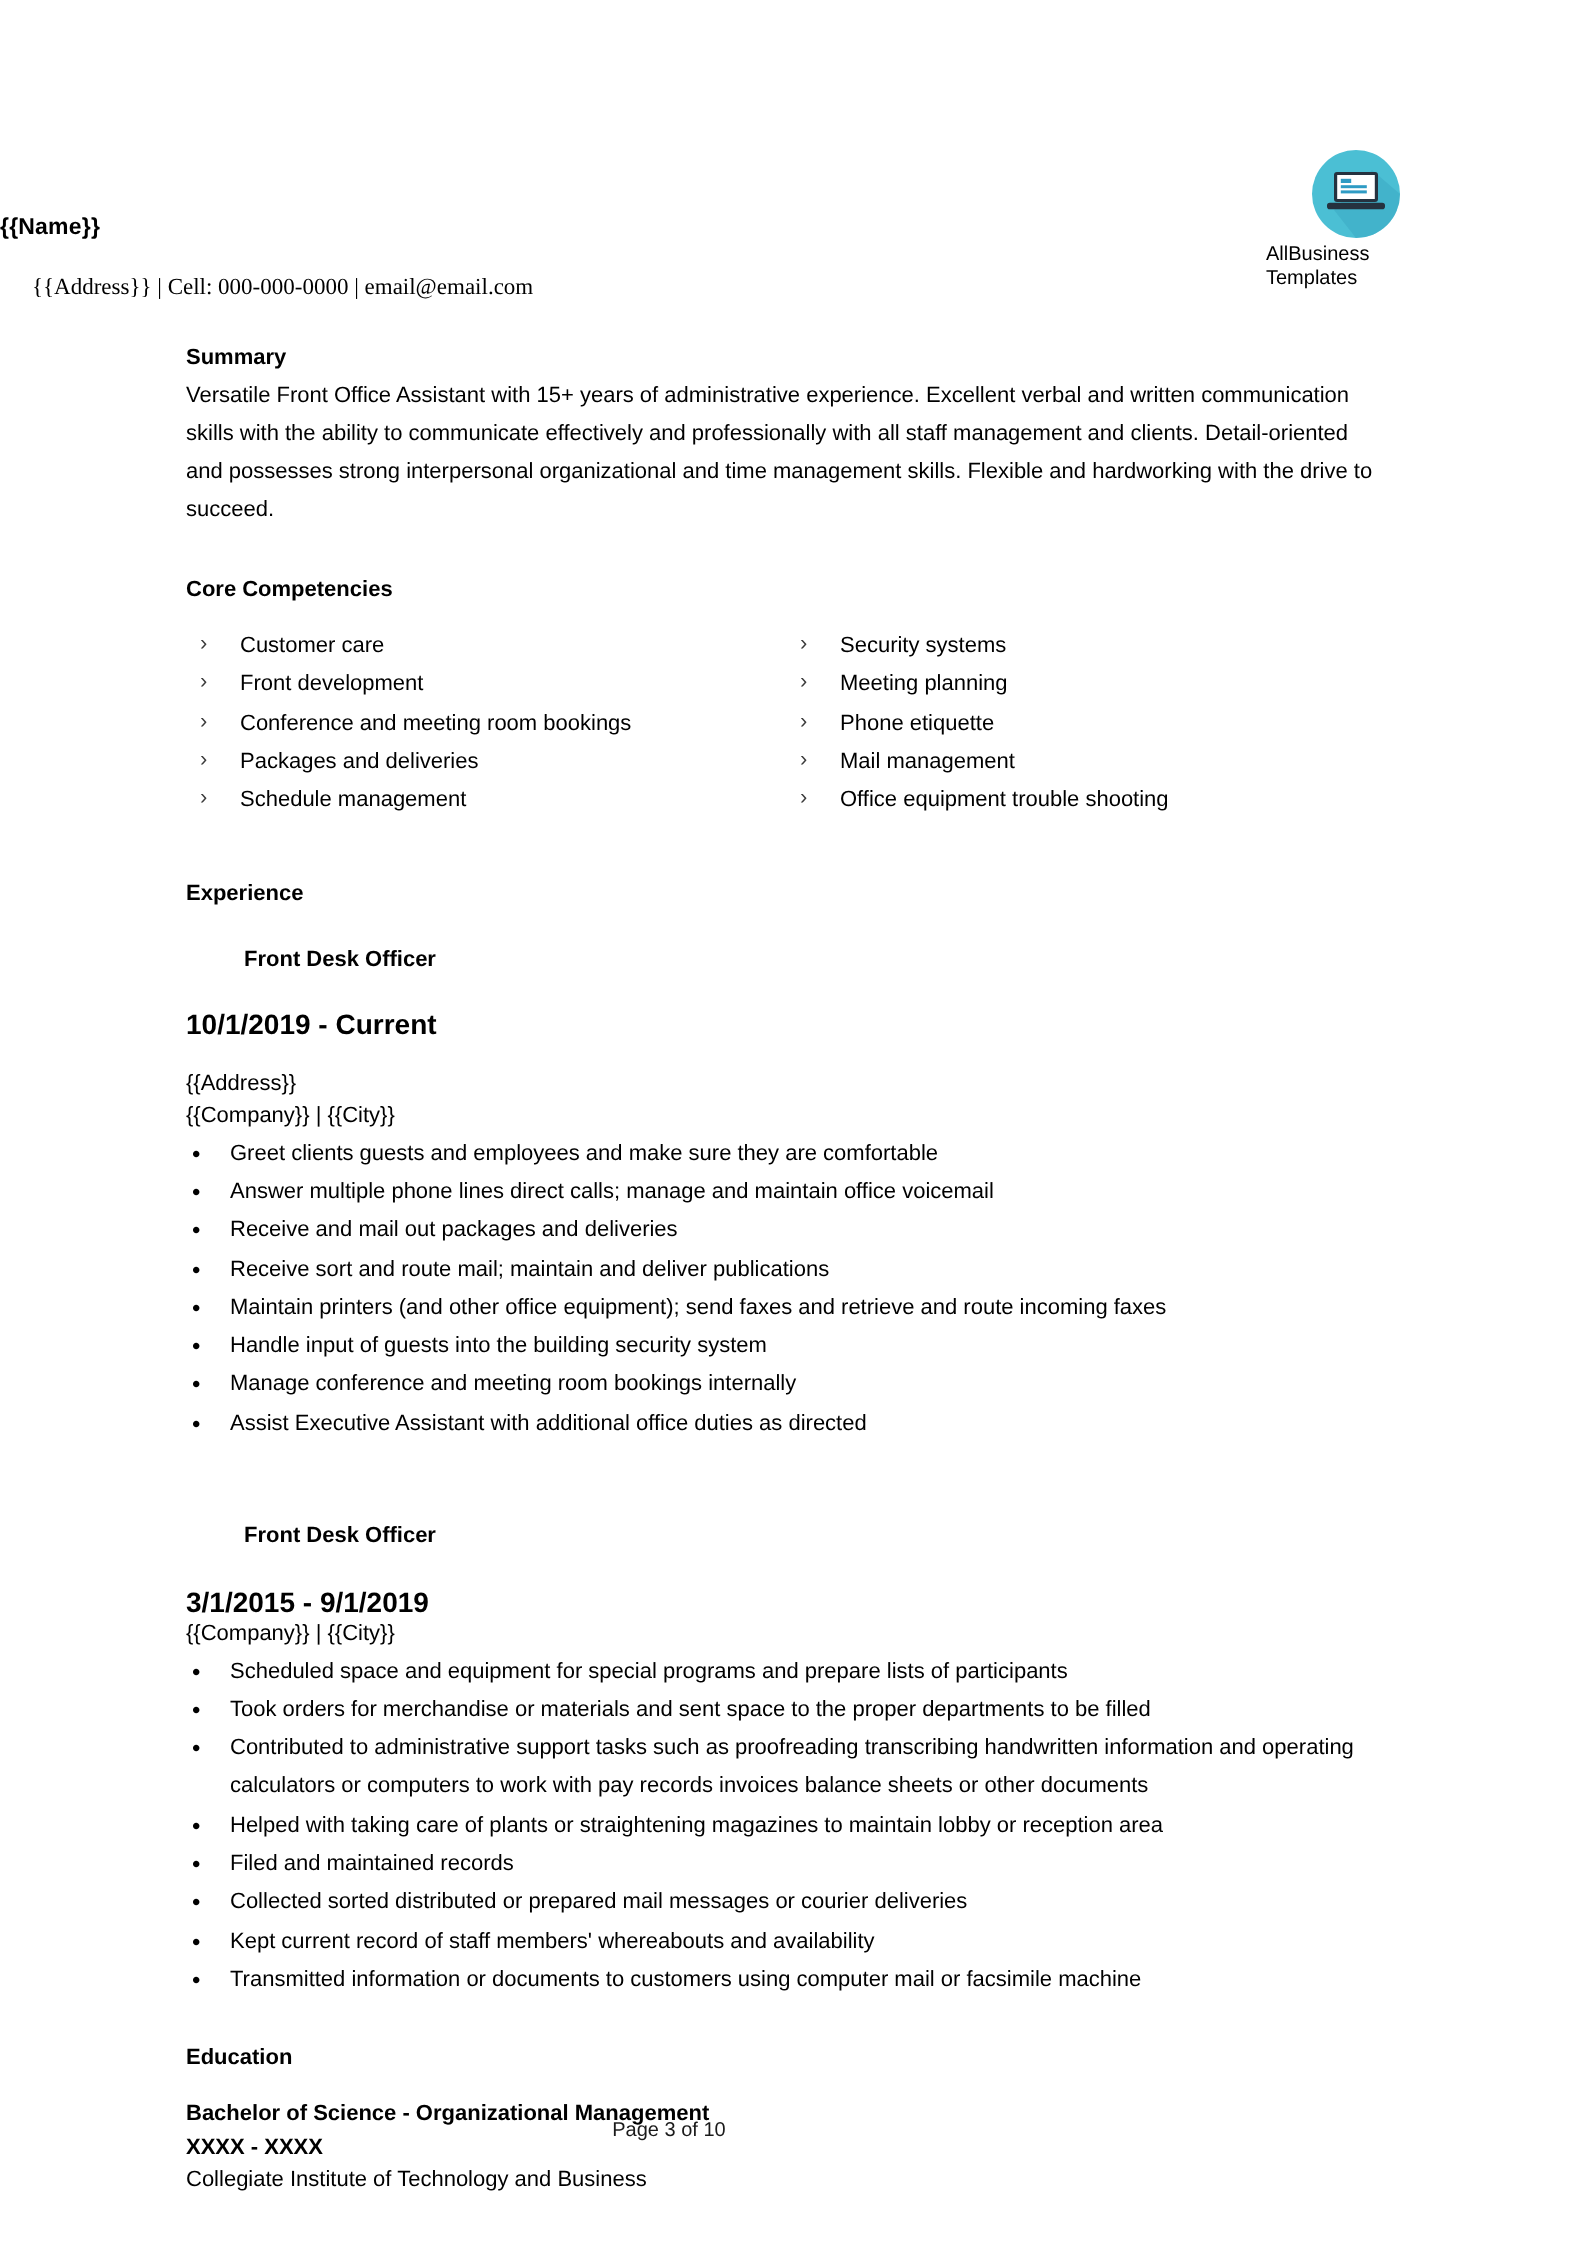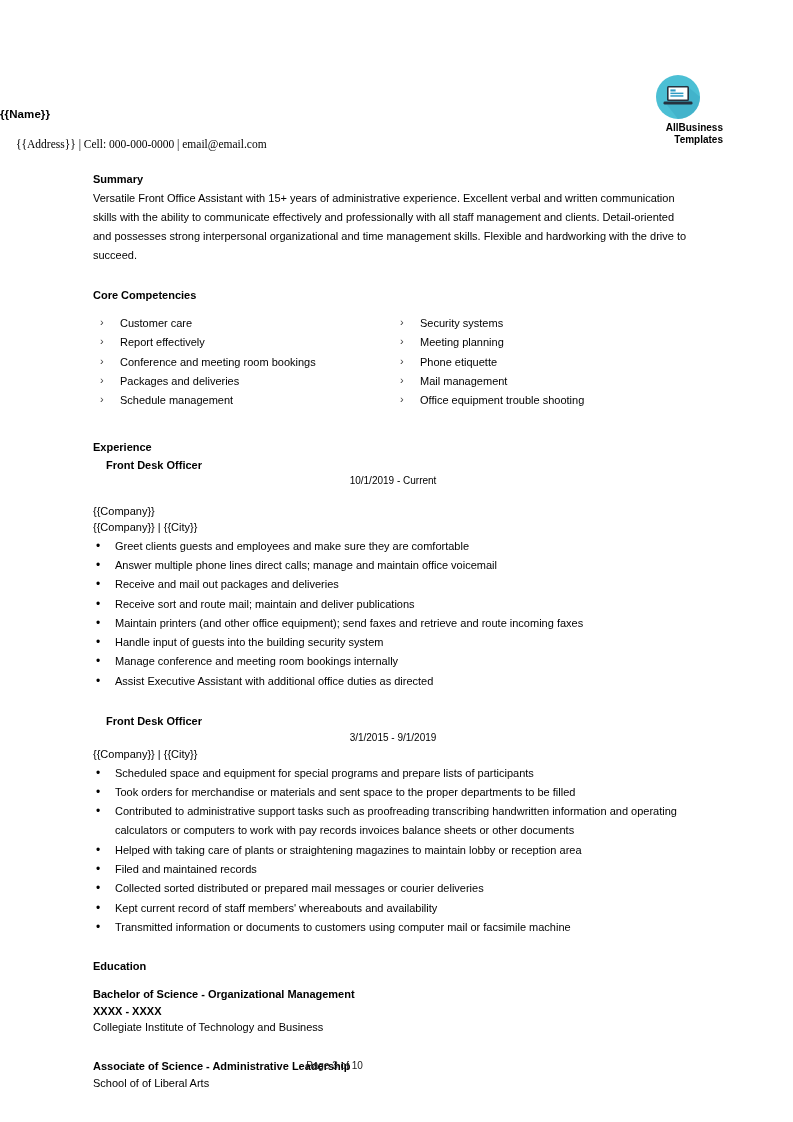--- a/index.html
+++ b/index.html
@@ -19,22 +19,21 @@
     overflow: hidden;
     box-sizing: border-box;
   }
 
   
   .logo-block {
     position: absolute;
     top: 74px;
     left: 633px;
     width: 90px;
-    text-align: right;
-    font-weight: bold;
+    text-align: left;
   }
   .logo-mark {
     position: relative;
     width: 46px;
     height: 46px;
     margin: 0 auto;
   }
   .logo-mark svg { display: block; }
   .logo-caption {
     margin-top: 2px;
@@ -114,29 +113,28 @@
     font-size: 11px;
     line-height: 19.2px;
     color: #3b3b3b;
   }
 
   
   .job-title {
     font-size: 11px;
     font-weight: bold;
     line-height: 16.5px;
-    margin: 0;
+    margin: 16px;
     padding-left: 13px;
   }
   .job-dates {
-    font-size: 10px;
-    font-weight: normal;
+    font-size: 14px;
+    font-weight: bold;
     line-height: 16.5px;
     margin: 0;
-    text-align: center;
   }
   .job-company {
     font-size: 11px;
     font-weight: normal;
     line-height: 16.5px;
     margin: 0;
   }
 
   ul.duties {
     list-style: none;
@@ -224,21 +222,21 @@
       <p class="para">Versatile Front Office Assistant with 15+ years of administrative experience. Excellent verbal and written communication skills with the ability to communicate effectively and professionally with all staff management and clients. Detail-oriented and possesses strong interpersonal organizational and time management skills. Flexible and hardworking with the drive to succeed.</p>
     </div>
 
     <div class="spacer-md"></div>
 
     <div>
       <div class="sec-head">Core Competencies</div>
       <div class="comp-grid">
         <div class="comp-col">
           <div class="comp-item"><span class="tick">›</span><span>Customer care</span></div>
-          <div class="comp-item"><span class="tick">›</span><span>Report effectively</span></div>
+          <div class="comp-item"><span class="tick">›</span><span>Front development</span></div>
           <div class="comp-item"><span class="tick">›</span><span>Conference and meeting room bookings</span></div>
           <div class="comp-item"><span class="tick">›</span><span>Packages and deliveries</span></div>
           <div class="comp-item"><span class="tick">›</span><span>Schedule management</span></div>
         </div>
         <div class="comp-col">
           <div class="comp-item"><span class="tick">›</span><span>Security systems</span></div>
           <div class="comp-item"><span class="tick">›</span><span>Meeting planning</span></div>
           <div class="comp-item"><span class="tick">›</span><span>Phone etiquette</span></div>
           <div class="comp-item"><span class="tick">›</span><span>Mail management</span></div>
           <div class="comp-item"><span class="tick">›</span><span>Office equipment trouble shooting</span></div>
@@ -248,21 +246,21 @@
 
     <div class="spacer-lg"></div>
 
     <div>
       <div class="sec-head">Experience</div>
 
       <div>
         <div class="job-title">Front Desk Officer</div>
         <div class="job-dates">10/1/2019 - Current</div>
         <div class="spacer-sm"></div>
-        <div class="job-company">{{Company}}</div>
+        <div class="job-company">{{Address}}</div>
         <div class="job-company">{{Company}}  | {{City}}</div>
         <ul class="duties">
           <li><span class="dot">•</span><span>Greet clients guests and employees and make sure they are comfortable</span></li>
           <li><span class="dot">•</span><span>Answer multiple phone lines direct calls; manage and maintain office voicemail</span></li>
           <li><span class="dot">•</span><span>Receive and mail out packages and deliveries</span></li>
           <li><span class="dot">•</span><span>Receive sort and route mail; maintain and deliver publications</span></li>
           <li><span class="dot">•</span><span>Maintain printers (and other office equipment); send faxes and retrieve and route incoming faxes</span></li>
           <li><span class="dot">•</span><span>Handle input of guests into the building security system</span></li>
           <li><span class="dot">•</span><span>Manage conference and meeting room bookings internally</span></li>
           <li><span class="dot">•</span><span>Assist Executive Assistant with additional office duties as directed</span></li>

